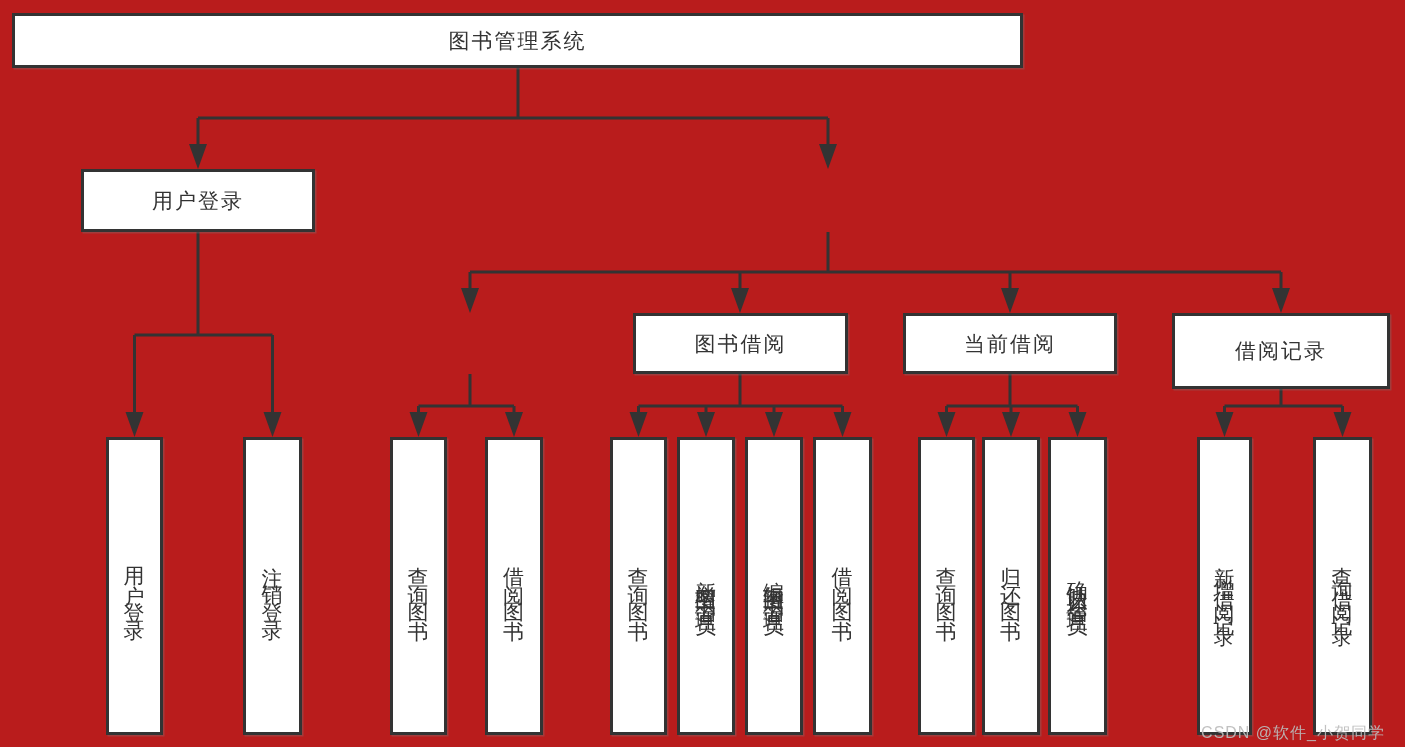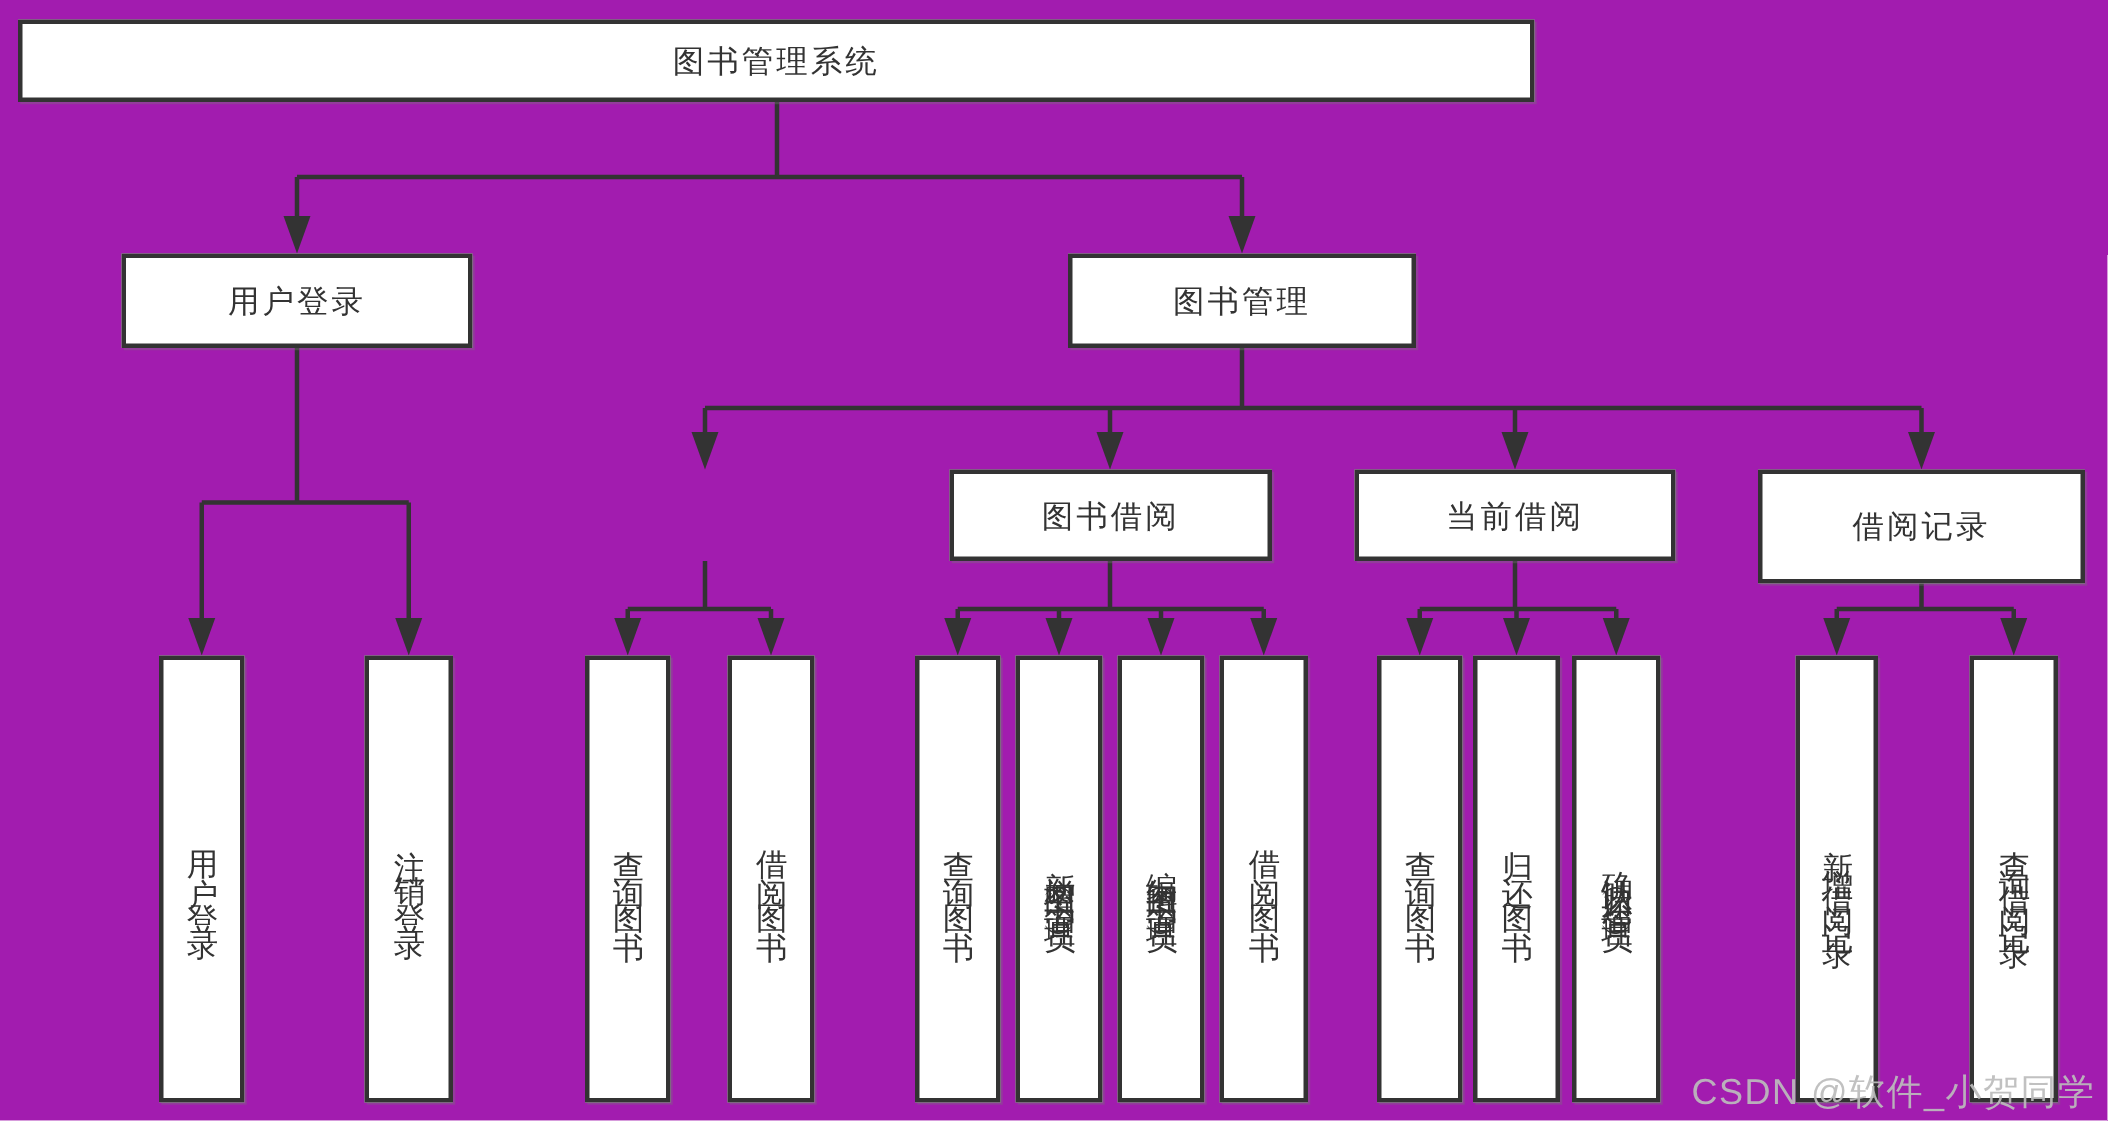--- a/index.html
+++ b/index.html
@@ -2,21 +2,21 @@
 <html><head>
 <meta charset="utf-8">
 <style>
   html, body { margin: 0; padding: 0; background: #ffffff; }
   body { font-family: "Liberation Sans", "DejaVu Sans", sans-serif; }
 
   .canvas {
     position: relative;
     width: 1405px;
     height: 747px;
-    background: #a21caf;
+    background: #b91c1c;
     overflow: hidden;
   }
 
   .connectors {
     position: absolute;
     left: 0; top: 0;
     width: 1405px; height: 747px;
     pointer-events: none;
   }
 
@@ -43,23 +43,23 @@
     text-orientation: mixed;
     white-space: nowrap;
     line-height: 1;
   }
   .v4  span { letter-spacing: 18px; }
   .v6  span { letter-spacing: 12px; }
   .v10 span { letter-spacing: 5px;  }
 
   .watermark {
     position: absolute;
-    right: 8px;
+    right: 20px;
     bottom: 3px;
-    font-size: 24px;
+    font-size: 16px;
     letter-spacing: 1px;
     color: rgba(188,188,188,0.92);
     z-index: 5;
     white-space: nowrap;
   }
 </style>
 </head>
 <body>
 
 <div class="canvas">
@@ -107,23 +107,20 @@
     </g>
   </svg>
 
   <div class="node hbox" style="left:12px;top:13px;width:1011px;height:55px">
     <span>图书管理系统</span>
   </div>
 
   <div class="node hbox" style="left:81px;top:169px;width:234px;height:63px">
     <span>用户登录</span>
   </div>
-  <div class="node hbox" style="left:712px;top:169px;width:232px;height:63px">
-    <span>图书管理</span>
-  </div>
 
   <div class="node hbox" style="left:903px;top:313px;width:214px;height:61px">
     <span>当前借阅</span>
   </div>
   <div class="node hbox" style="left:633px;top:313px;width:215px;height:61px">
     <span>图书借阅</span>
   </div>
   <div class="node hbox" style="left:1172px;top:313px;width:218px;height:76px">
     <span>借阅记录</span>
   </div>

